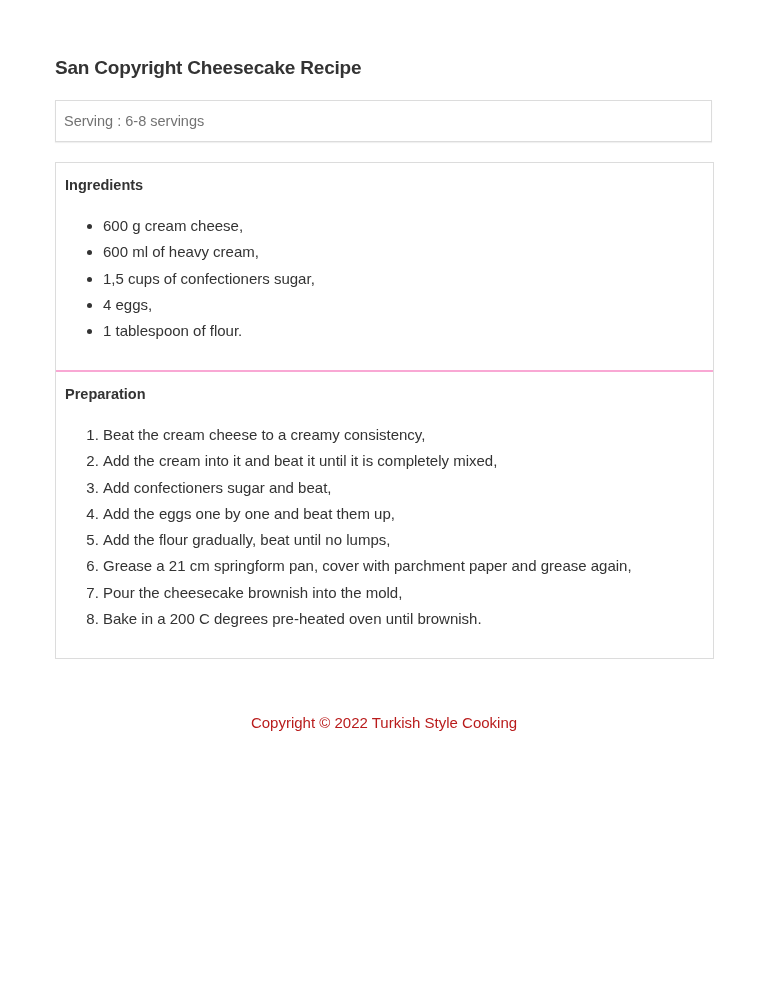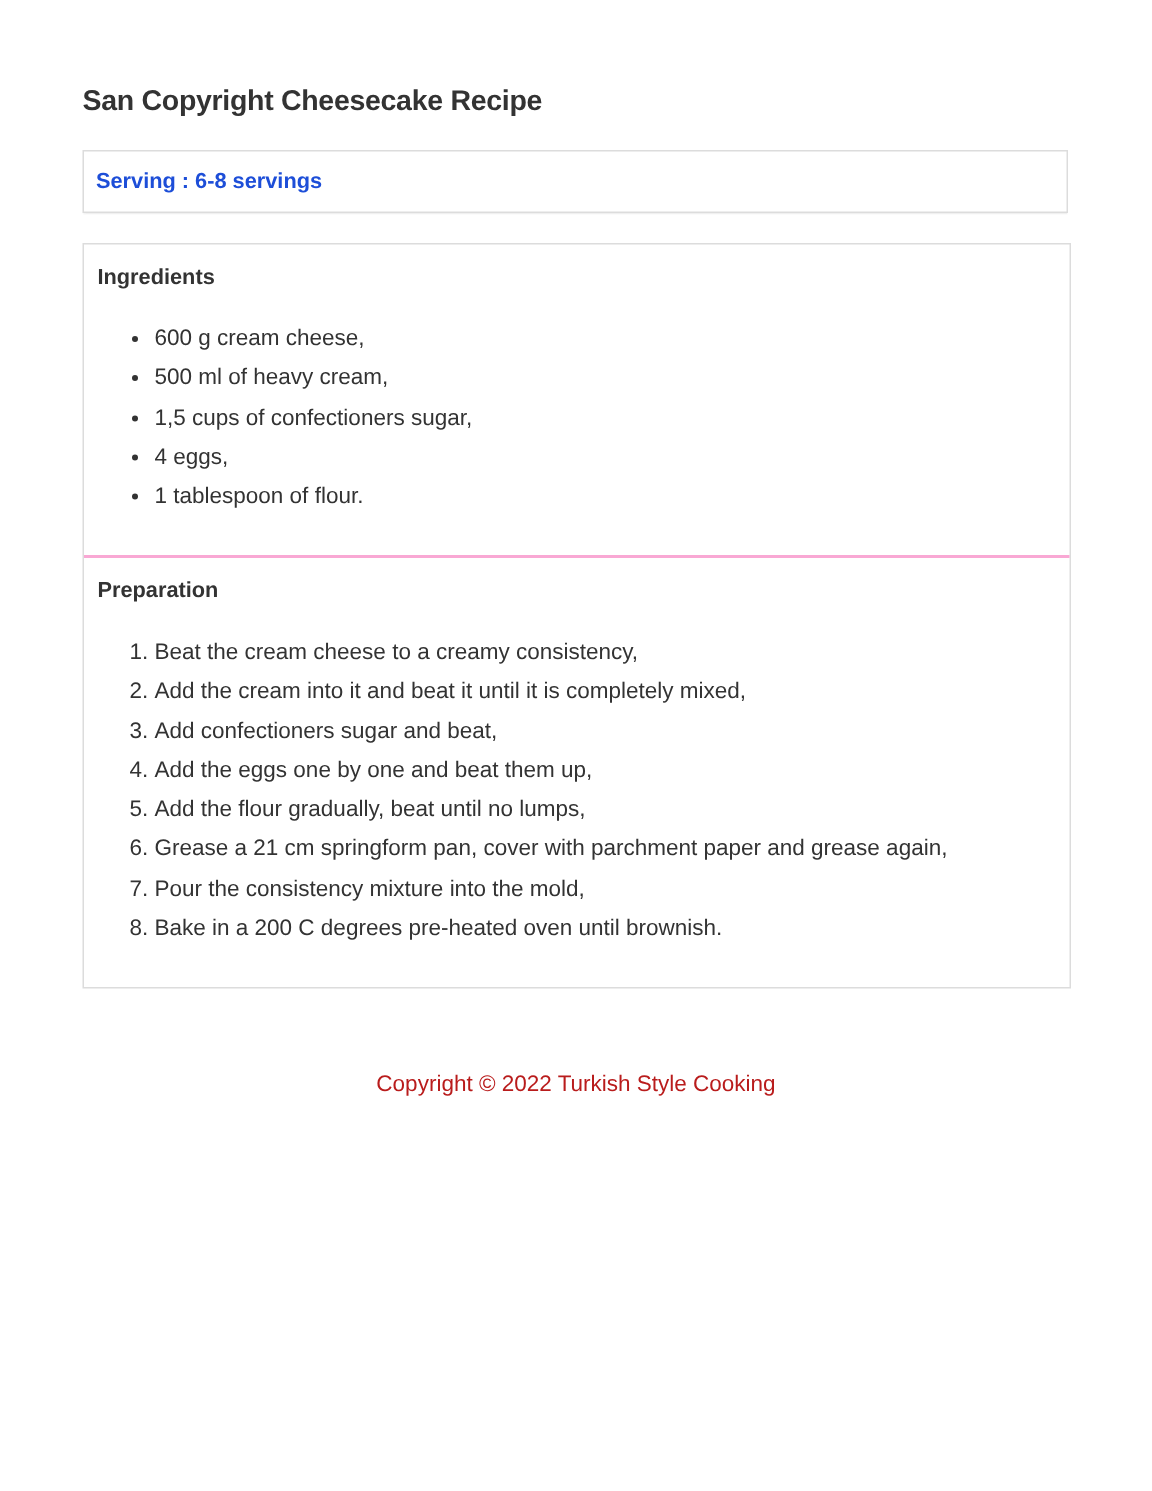--- a/index.html
+++ b/index.html
@@ -14,21 +14,21 @@
       letter-spacing: -0.2px; margin: 0;
     }
     .serving-box {
       position: absolute; left: 55px; top: 100px;
       width: 657px; height: 42px;
       border: 1px solid #dcdcdc; box-sizing: border-box;
       box-shadow: 0 1px 1px rgba(0,0,0,0.06);
     }
     .serving-box span {
       position: absolute; left: 8px; top: 12px;
-      font-size: 14.5px; font-weight: bold; color: #1d4ed8;
+      font-size: 14.5px; font-weight: normal; color: #737373;
     }
     .recipe-box {
       position: absolute; left: 55px; top: 162px;
       width: 659px; height: 497px;
       border: 1px solid #dcdcdc; box-sizing: border-box;
     }
     .section { position: relative; box-sizing: border-box; }
     .section.ingredients { height: 209px; border-bottom: 2px solid #f9a8d4; }
     .section.preparation { height: 286px; }
     .section h3 {
@@ -54,34 +54,34 @@
 
 <div class="serving-box">
   <span>Serving : 6-8 servings</span>
 </div>
 
 <div class="recipe-box">
   <div class="section ingredients">
     <h3>Ingredients</h3>
     <ul>
       <li>600 g cream cheese,</li>
-      <li>500 ml of heavy cream,</li>
+      <li>600 ml of heavy cream,</li>
       <li>1,5 cups of confectioners sugar,</li>
       <li>4 eggs,</li>
       <li>1 tablespoon of flour.</li>
     </ul>
   </div>
   <div class="section preparation">
     <h3>Preparation</h3>
     <ol>
       <li>Beat the cream cheese to a creamy consistency,</li>
       <li>Add the cream into it and beat it until it is completely mixed,</li>
       <li>Add confectioners sugar and beat,</li>
       <li>Add the eggs one by one and beat them up,</li>
       <li>Add the flour gradually, beat until no lumps,</li>
       <li>Grease a 21 cm springform pan, cover with parchment paper and grease again,</li>
-      <li>Pour the consistency mixture into the mold,</li>
+      <li>Pour the cheesecake brownish into the mold,</li>
       <li>Bake in a 200 C degrees pre-heated oven until brownish.</li>
     </ol>
   </div>
 </div>
 
 <div class="footer">Copyright © 2022 Turkish Style Cooking</div>
 
 </body></html>

